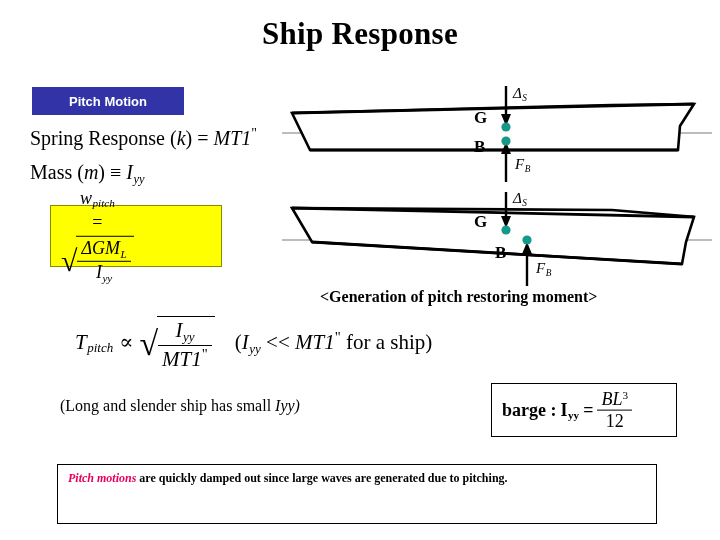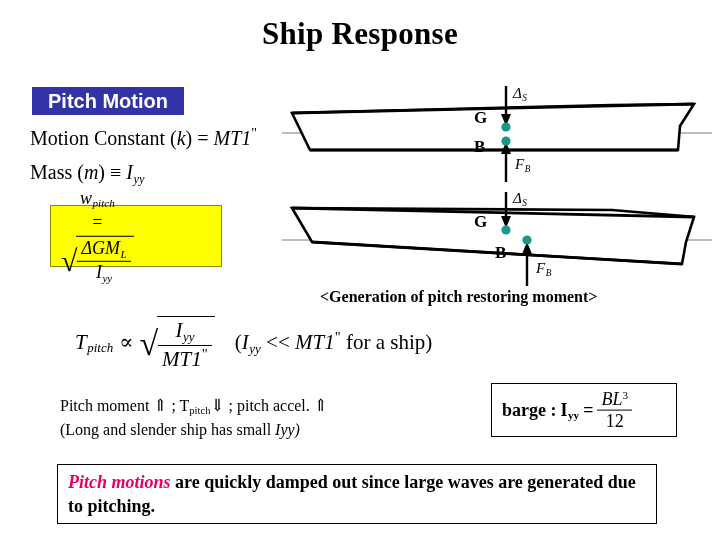--- a/index.html
+++ b/index.html
@@ -39,21 +39,21 @@
   #pitch-motion-badge {
     position: absolute;
     left: 32px;
     top: 87px;
     width: 152px;
     height: 28px;
     background: #3333a8;
     color: #ffffff;
     font-family: "Liberation Sans", "DejaVu Sans", sans-serif;
     font-weight: bold;
-    font-size: 20px;
+    font-size: 13px;
     display: flex;
     align-items: center;
     justify-content: center;
     line-height: 1;
   }
 
   
   .mathline {
     position: absolute;
     font-family: "Liberation Serif", "DejaVu Serif", serif;
@@ -230,39 +230,39 @@
     width: 600px;
     height: 60px;
     border: 1.5px solid #000000;
     box-sizing: border-box;
     background: #ffffff;
     padding: 6px 10px 0 10px;
   }
   #summary-text {
     font-family: "Liberation Serif", "DejaVu Serif", serif;
     font-weight: bold;
-    font-size: 18px;
+    font-size: 12px;
     line-height: 1.32;
   }
   #summary-highlight {
     font-style: italic;
     font-weight: bold;
   }
 </style>
 </head>
 <body>
 
 <div class="slide">
 
   <div id="slide-title">Ship Response</div>
 
   <div id="pitch-motion-badge">Pitch Motion</div>
 
   <div class="mathline" id="spring-constant-line">
-    <span>Motion  Constant (</span><span class="it">k</span><span>) = </span><span class="it">MT1</span><span class="dprime">"</span>
+    <span>Spring  Response (</span><span class="it">k</span><span>) = </span><span class="it">MT1</span><span class="dprime">"</span>
   </div>
 
   <div class="mathline" id="mass-line">
     <span>Mass  (</span><span class="it">m</span><span>) ≡ </span><span class="it">I</span><span class="sub">yy</span>
   </div>
 
   <div id="pitch-frequency-box" style="background: rgb(255, 255, 0);">
     <div id="pitch-frequency-formula">
       <span>
         <span class="it">w</span><span class="sub">pitch</span>
@@ -338,21 +338,20 @@
         <span class="frac">
           <span class="num"><span class="it">I</span><span class="sub">yy</span></span>
           <span class="den"><span class="it">MT1</span><span class="dprime">"</span></span>
         </span>
       </span>
     </span>
     <span style="margin-left:14px;"><span>(</span><span class="it">I</span><span class="sub">yy</span><span> &lt;&lt; </span><span class="it">MT1</span><span class="dprime">"</span><span> for a ship)</span></span>
   </div>
 
   <div id="pitch-notes">
-    <div><span>Pitch moment </span><span class="bigarrow">⇑</span><span> ; T</span><span class="tsub">pitch</span><span class="bigarrow">⇓</span><span> ; pitch accel. </span><span class="bigarrow">⇑</span></div>
     <div><span>(Long and slender ship has small </span><span class="it">Iyy)</span></div>
   </div>
 
   <div id="barge-box">
     <div id="barge-formula">
       <span>barge : </span>
       <span><span>I</span><span class="sub" style="font-style:normal;">yy</span></span>
       <span> = </span>
       <span class="frac">
         <span class="num"><span class="it">BL</span><span class="sup" style="font-style:normal;">3</span></span>

